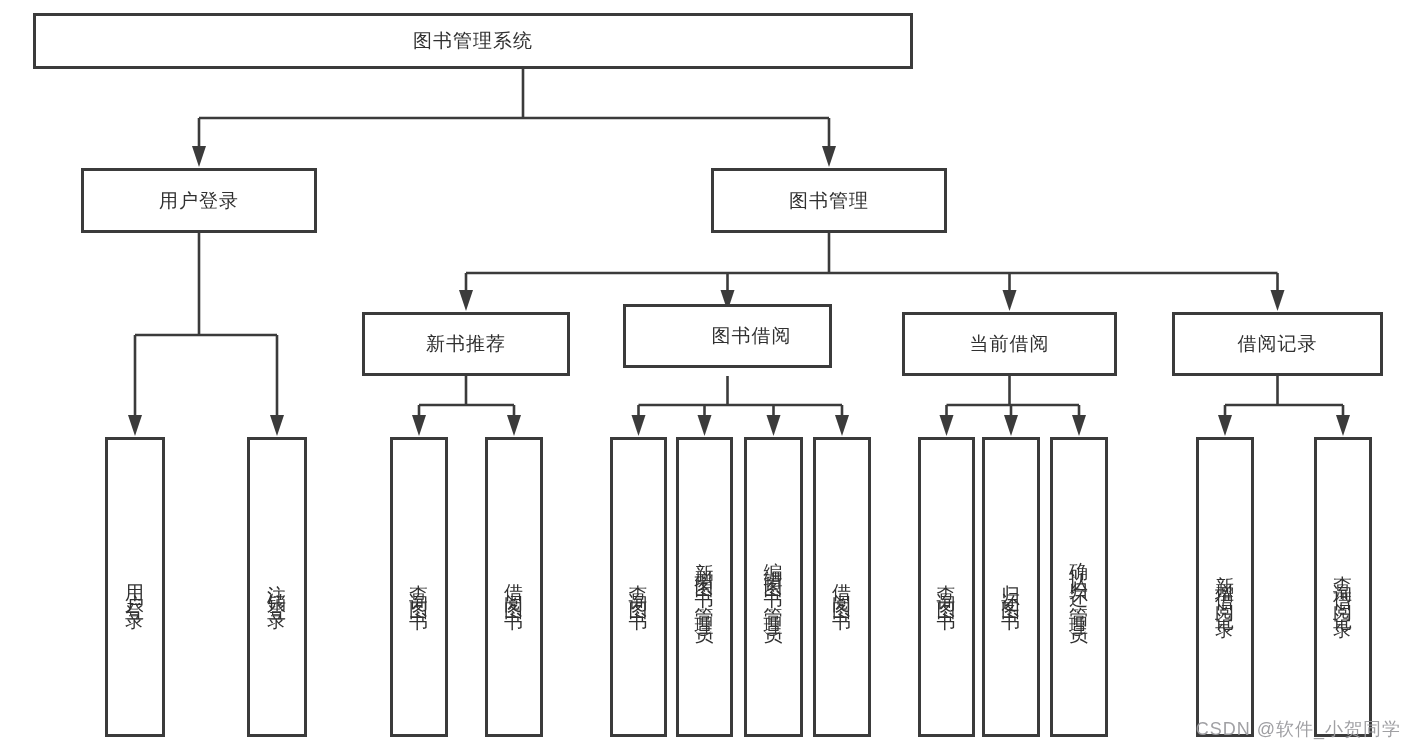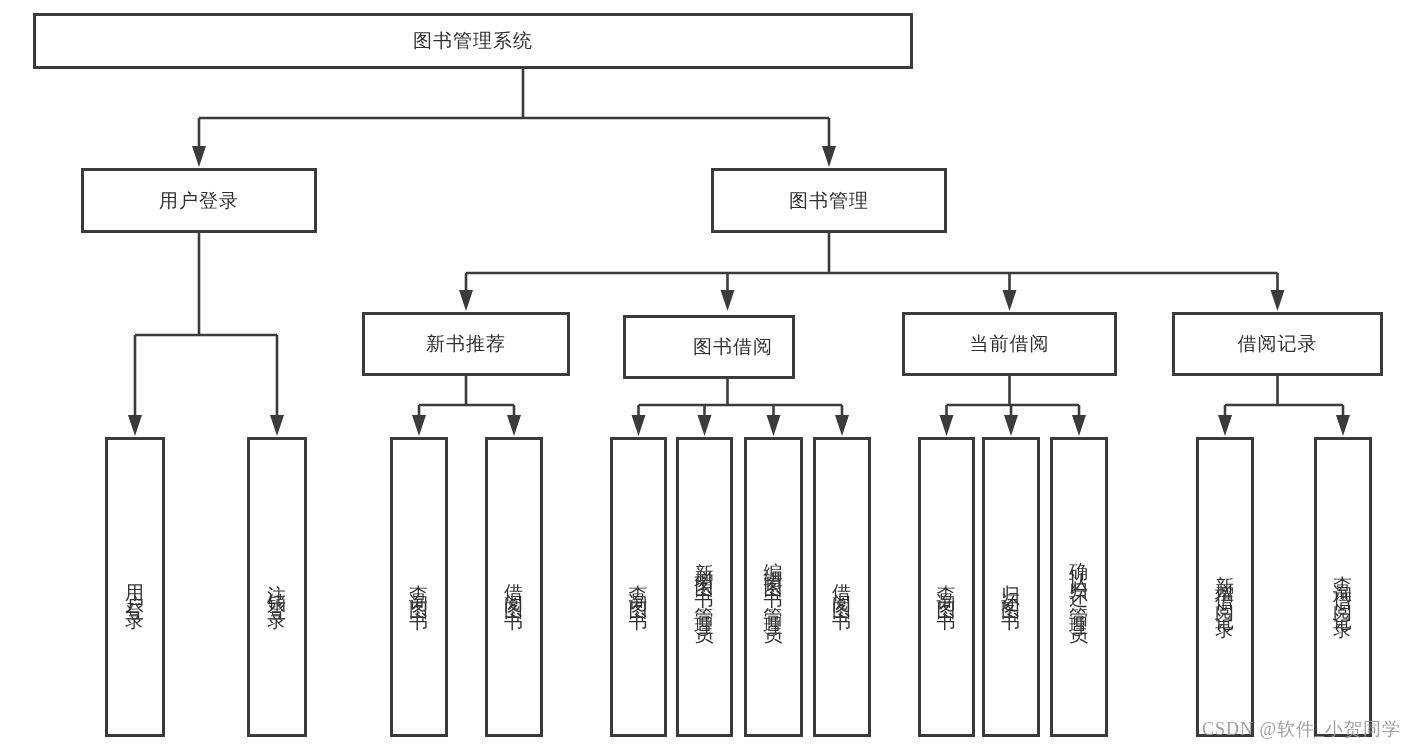--- a/index.html
+++ b/index.html
@@ -45,21 +45,20 @@
   }
   #watermark {
     position: absolute;
     right: 4px;
     bottom: 6px;
     font-size: 18px;
     color: #9b9b9f;
     letter-spacing: 1px;
     z-index: 5;
     opacity: 0.95;
-    font-family: Liberation Serif, serif;
   }
 </style>
 </head>
 <body>
 
 <div id="stage">
   <svg id="connectors" width="1405" height="747">
       <line x1="523" y1="69" x2="523" y2="118" stroke="#3b3b3b" stroke-width="2.6"></line>
       <line x1="199" y1="118" x2="829" y2="118" stroke="#3b3b3b" stroke-width="2.6"></line>
       <line x1="199" y1="118" x2="199" y2="152" stroke="#3b3b3b" stroke-width="2.6"></line>
@@ -120,21 +119,21 @@
     </div>
     <div class="node horizontal" style="left: 81px; top: 168px; width: 236px; height: 65px; border-color: rgb(59, 59, 59); background: rgb(255, 255, 255);">
       <span class="label" style="color: rgb(48, 48, 48);">用户登录</span>
     </div>
     <div class="node horizontal" style="left: 711px; top: 168px; width: 236px; height: 65px; border-color: rgb(59, 59, 59); background: rgb(255, 255, 255);">
       <span class="label" style="color: rgb(48, 48, 48);">图书管理</span>
     </div>
     <div class="node horizontal" style="left: 362px; top: 312px; width: 208px; height: 64px; border-color: rgb(59, 59, 59); background: rgb(255, 255, 255);">
       <span class="label" style="color: rgb(48, 48, 48);">新书推荐</span>
     </div>
-    <div class="node horizontal" style="left: 623px; top: 315px; width: 172px; height: 64px; border-color: rgb(59, 59, 59); background: rgb(255, 255, 255); padding-left: 48px;">
+    <div class="node horizontal" style="left: 623px; top: 304px; width: 209px; height: 64px; border-color: rgb(59, 59, 59); background: rgb(255, 255, 255); padding-left: 48px;">
       <span class="label" style="color: rgb(48, 48, 48);">图书借阅</span>
     </div>
     <div class="node horizontal" style="left: 1172px; top: 312px; width: 211px; height: 64px; border-color: rgb(59, 59, 59); background: rgb(255, 255, 255);">
       <span class="label" style="color: rgb(48, 48, 48);">借阅记录</span>
     </div>
     <div class="node horizontal" style="left: 902px; top: 312px; width: 215px; height: 64px; border-color: rgb(59, 59, 59); background: rgb(255, 255, 255);">
       <span class="label" style="color: rgb(48, 48, 48);">当前借阅</span>
     </div>
     <div class="node vertical" style="left: 105px; top: 437px; width: 60px; height: 300px; border-color: rgb(59, 59, 59); background: rgb(255, 255, 255);">
       <span class="label" style="color: rgb(48, 48, 48);">用户登录</span>

